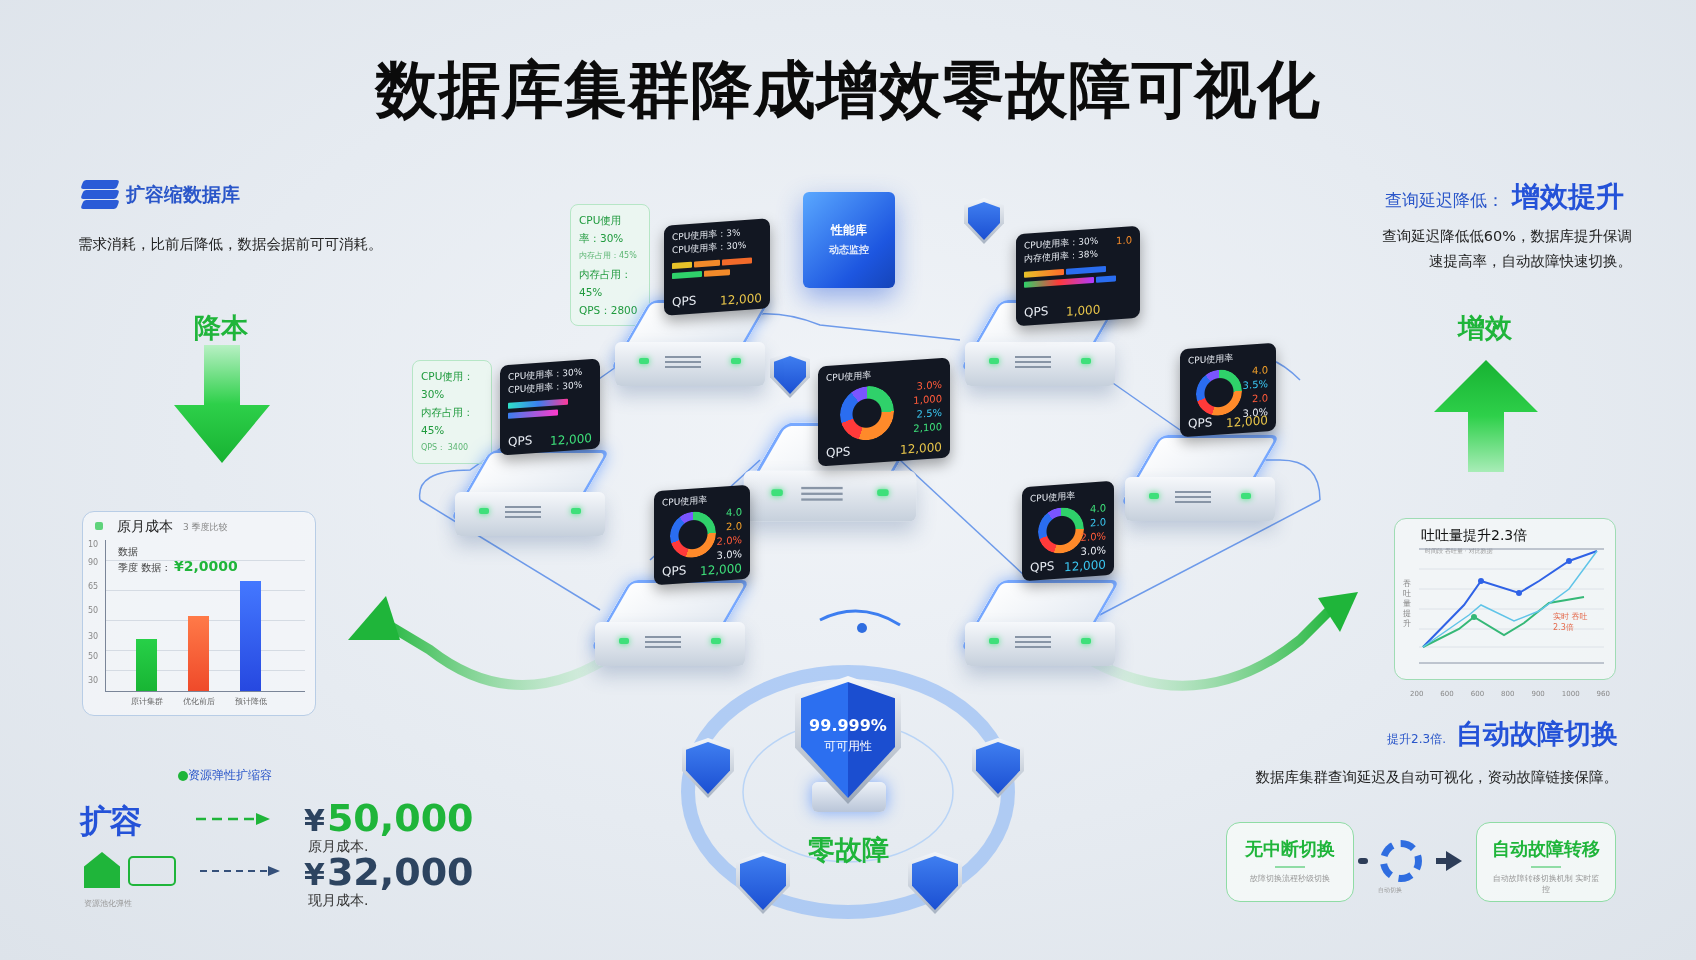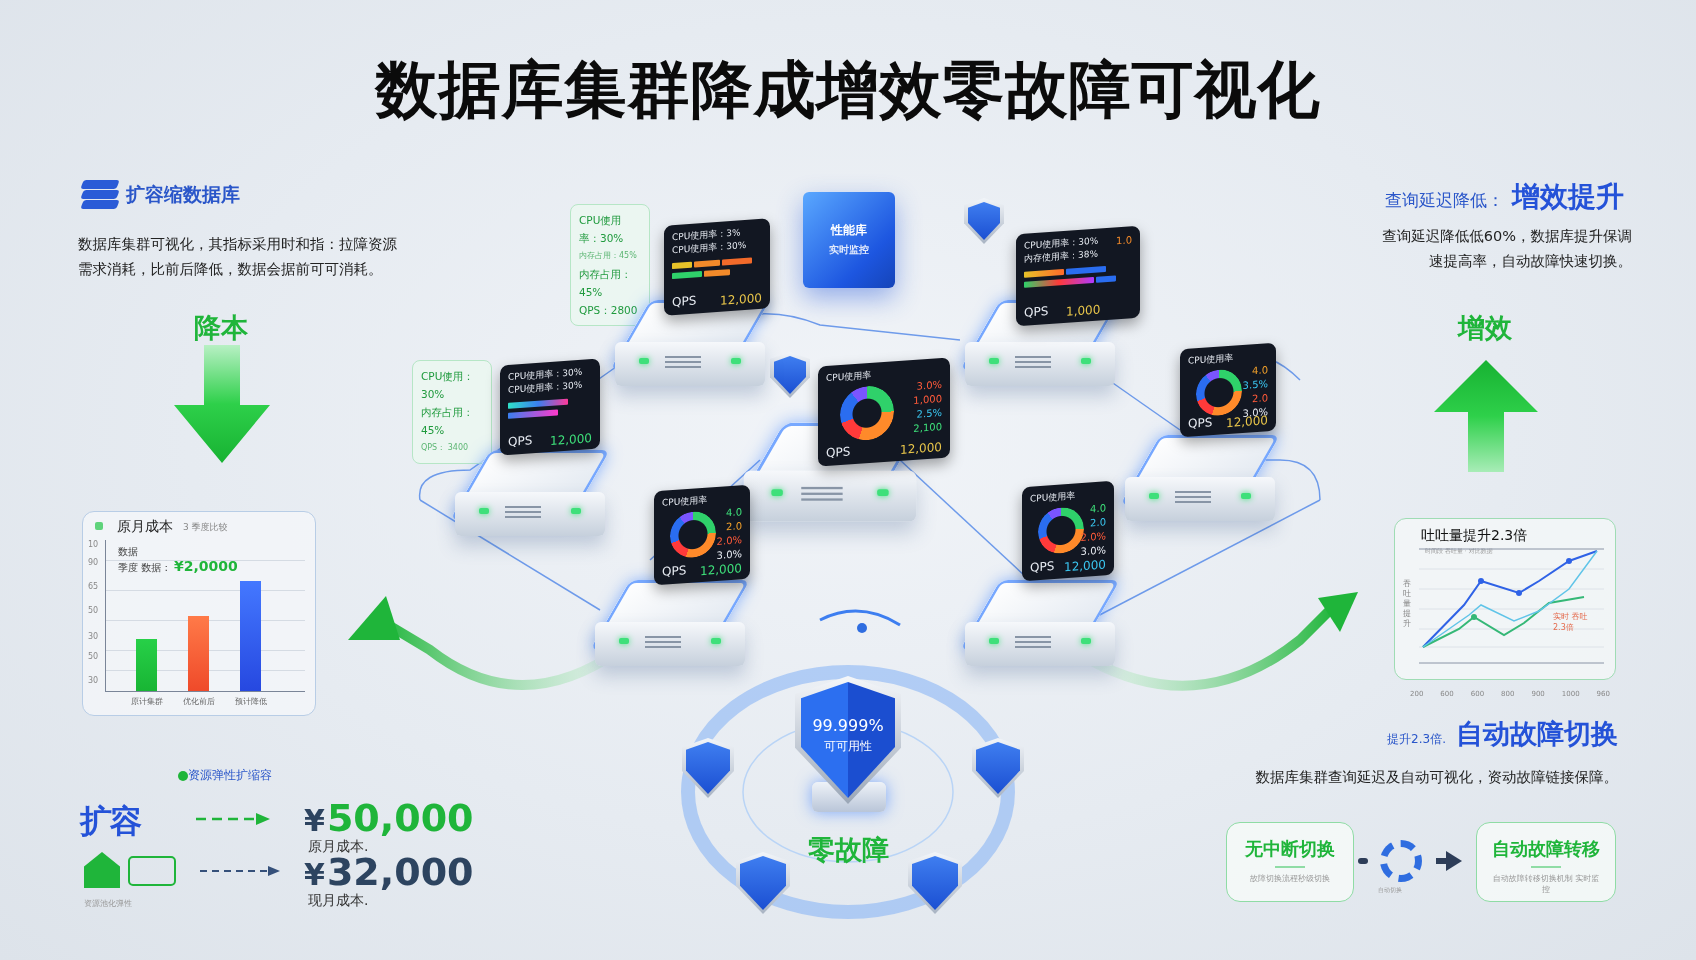--- a/index.html
+++ b/index.html
@@ -140,41 +140,40 @@
   .shield-border { padding: 4px; background: linear-gradient(180deg, #f2f5f9, #a9b4c3);
     clip-path: polygon(50% 0, 100% 15%, 100% 55%, 50% 100%, 0 55%, 0 15%); }
 
   .big-shield-wrap { left: 795px; top: 676px; width: 106px; height: 128px; padding: 6px;
     background: linear-gradient(180deg, #f5f7fa, #9aa6b6);
     clip-path: polygon(50% 0, 100% 14%, 100% 56%, 50% 100%, 0 56%, 0 14%); }
   .big-shield { width: 100%; height: 100%;
     background: linear-gradient(90deg, #2c6ff0 0 50%, #1b4ed0 50%);
     clip-path: polygon(50% 0, 100% 14%, 100% 56%, 50% 100%, 0 56%, 0 14%);
     text-align: center; color: #fff; padding-top: 34px; }
-  .big-shield .pct { font-size: 16px; font-weight: normal; }
+  .big-shield .pct { font-size: 16px; font-weight: bold; }
   .big-shield .lbl { font-size: 12px; margin-top: 3px; }
   .pedestal { left: 812px; top: 782px; width: 74px; height: 30px; border-radius: 6px;
     background: linear-gradient(180deg, #eef2f8, #b9c5d8); box-shadow: 0 0 16px rgba(50,120,255,0.6); }
   .zero-label { left: 808px; top: 832px; font-size: 27px; font-weight: bold; color: #1fb53a; }
 </style>
 </head>
 <body>
 
 <div class="abs title">数据库集群降成增效零故障可视化</div>
 
 <div class="abs left-head">
   <span class="stack-icon">
     <i style="top:2px"></i>
       <i style="top:12px"></i>
       <i style="top:22px"></i>
   </span>
   <span class="left-head-text">扩容缩数据库</span>
 </div>
 <div class="abs left-desc">
-  <div>数据库集群可视化，其指标采用时和指：拉障资源</div>
   <div>需求消耗，比前后降低，数据会据前可可消耗。</div>
 </div>
 <div class="abs label-green" style="left:194px; top:310px;">降本</div>
 <svg class="abs down-arrow" viewBox="0 0 100 120">
   <defs>
       <linearGradient id="dg" x1="0" y1="0" x2="0" y2="1">
         <stop offset="0" stop-color="#b8f0c4"></stop>
         <stop offset="0.5" stop-color="#2ed04a"></stop>
         <stop offset="1" stop-color="#17b232"></stop>
       </linearGradient>
@@ -357,21 +356,21 @@
   <div>QPS：2800</div>
 </div>
 <div class="glass-card" style="left:412px; top:360px; width:80px;">
   <div>CPU使用：30%</div>
   <div>内存占用：45%</div>
   <div style="font-size:8px; opacity:0.7;">QPS：  3400</div>
 </div>
 
 <div class="abs cube">
   <div>性能库</div>
-  <div style="font-size:10px; margin-top:4px; opacity:0.85;">实时监控</div>
+  <div style="font-size:10px; margin-top:4px; opacity:0.85;">动态监控</div>
 </div>
 
 <div class="abs shield-border" style="left:964px; top:198px;">
     <div class="mini-shield" style="width:32px; height:38px;"></div>
   </div>
 <div class="abs shield-border" style="left:770px; top:352px;">
     <div class="mini-shield" style="width:32px; height:38px;"></div>
   </div>
 
 <div class="server" style="left:615px; top:300px;">

